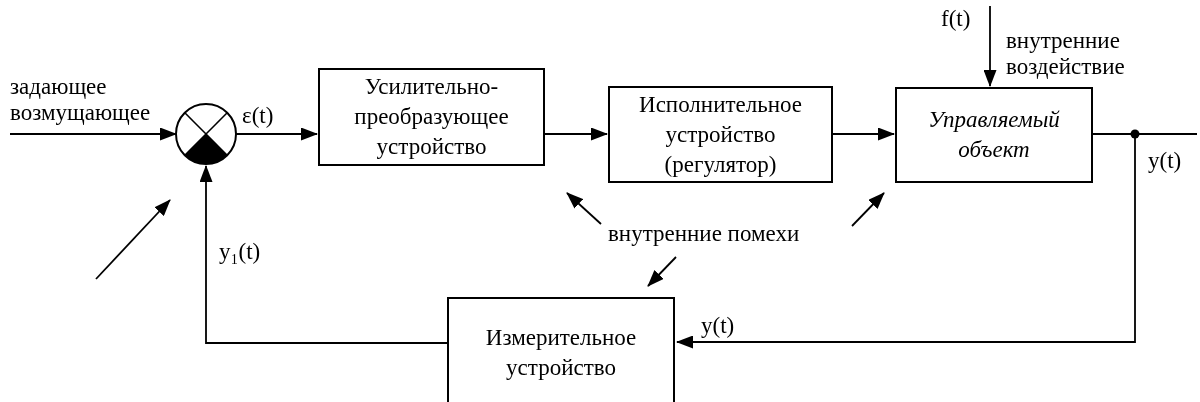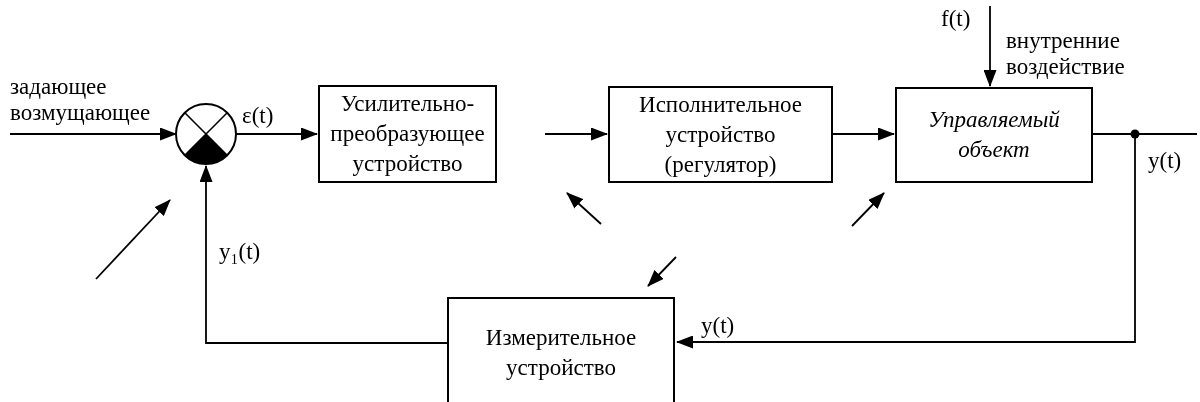--- a/index.html
+++ b/index.html
@@ -70,21 +70,21 @@
 
     <polyline points="447,343 206,343 206,166" fill="none" stroke="#000" stroke-width="1.8" marker-end="url(#arrow)"></polyline>
 
     <line x1="96" y1="279" x2="170" y2="200" stroke="#000" stroke-width="1.8" marker-end="url(#arrow)"></line>
 
     <line x1="601" y1="224" x2="567" y2="193" stroke="#000" stroke-width="1.8" marker-end="url(#arrow)"></line>
     <line x1="852" y1="226" x2="884" y2="193" stroke="#000" stroke-width="1.8" marker-end="url(#arrow)"></line>
     <line x1="676" y1="257" x2="648" y2="286" stroke="#000" stroke-width="1.8" marker-end="url(#arrow)"></line>
   </svg>
 
-  <div class="block" style="left:318px; top:85px; width:179px; height:98px;">Усилительно-
+  <div class="block" style="left:318px; top:68px; width:227px; height:98px;">Усилительно-
 преобразующее
 устройство</div>
 
   <div class="block" style="left:608px; top:86px; width:225px; height:97px;">Исполнительное
 устройство
 (регулятор)</div>
 
   <div class="block" style="left:895px; top:87px; width:198px; height:96px;font-style:italic;">Управляемый
 объект</div>
 
@@ -99,16 +99,17 @@
   <div class="lbl" style="left:219px; top:211px;margin-top:28px;">y₁(t)</div>
 
 
   <div class="lbl" style="left:941px; top:6px;">f(t)</div>
 
   <div class="lbl" style="left:1006px; top:28px;">внутренние
 воздействие</div>
 
   <div class="lbl" style="left:1148px; top:148px;">y(t)</div>
 
+  <div class="lbl" style="left:608px; top:221px;">внутренние помехи</div>
 
   <div class="lbl" style="left:701px; top:313px;">y(t)</div>
 
 </div>
 
 </body></html>

